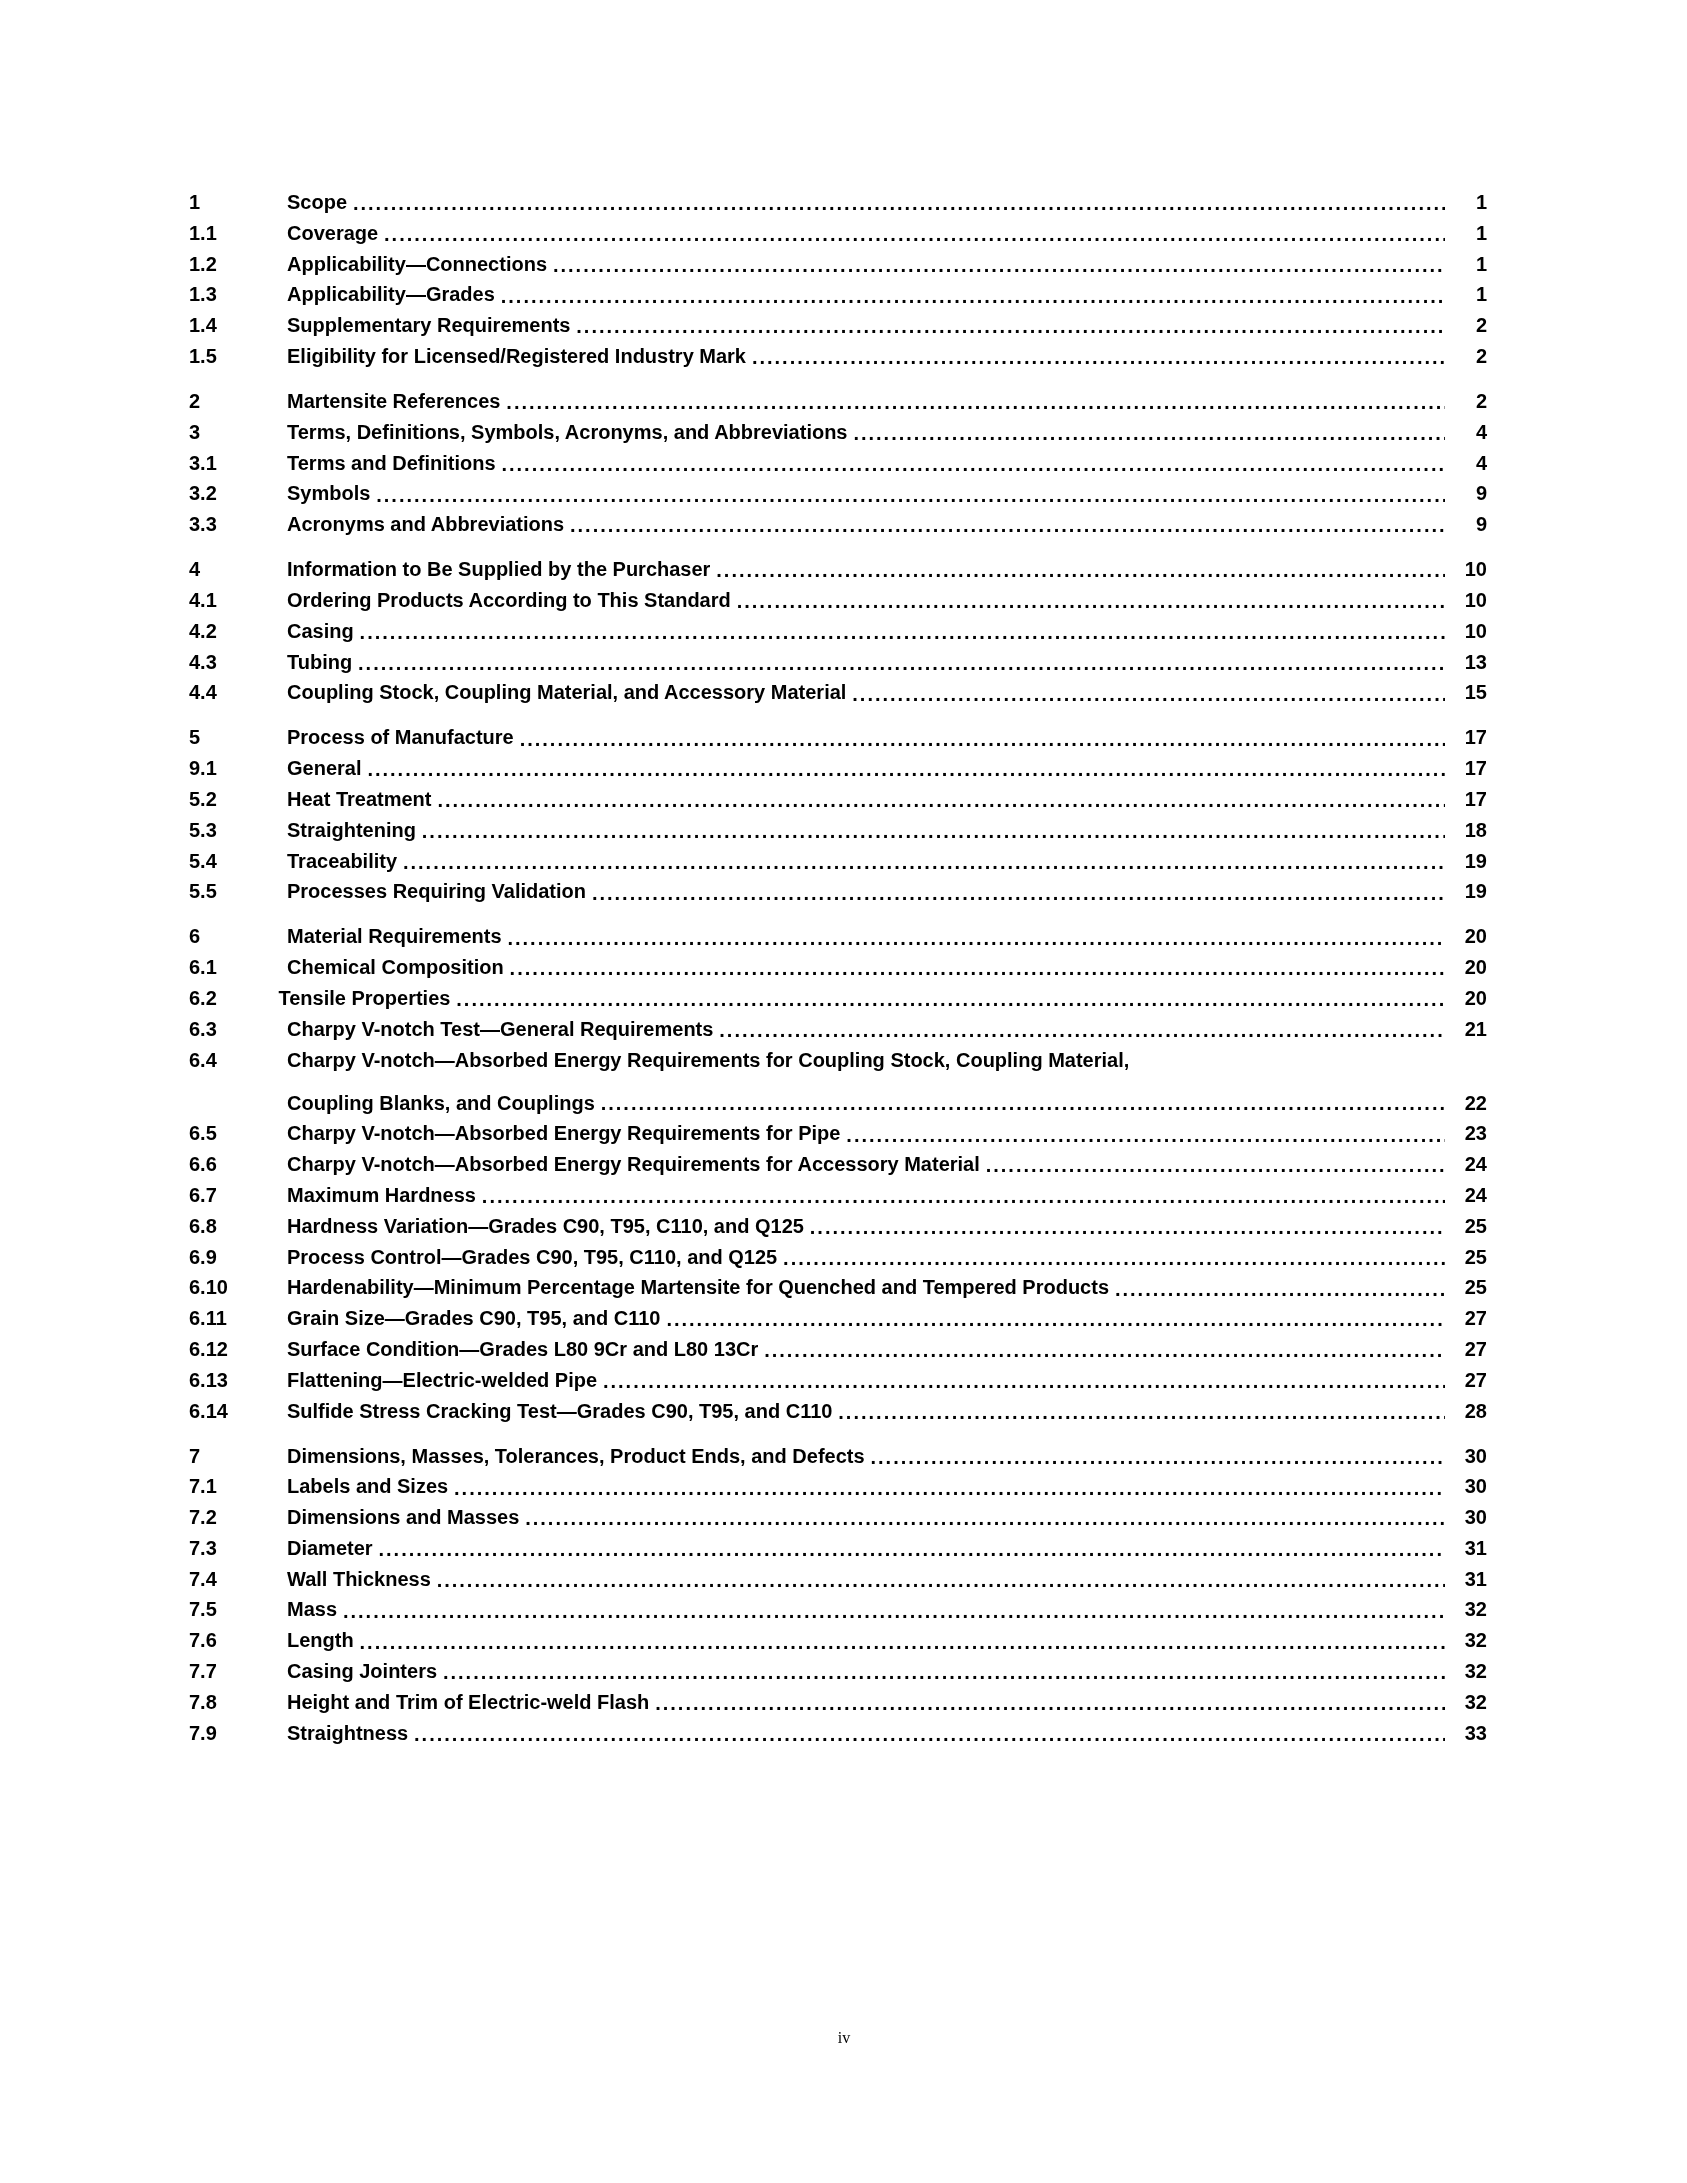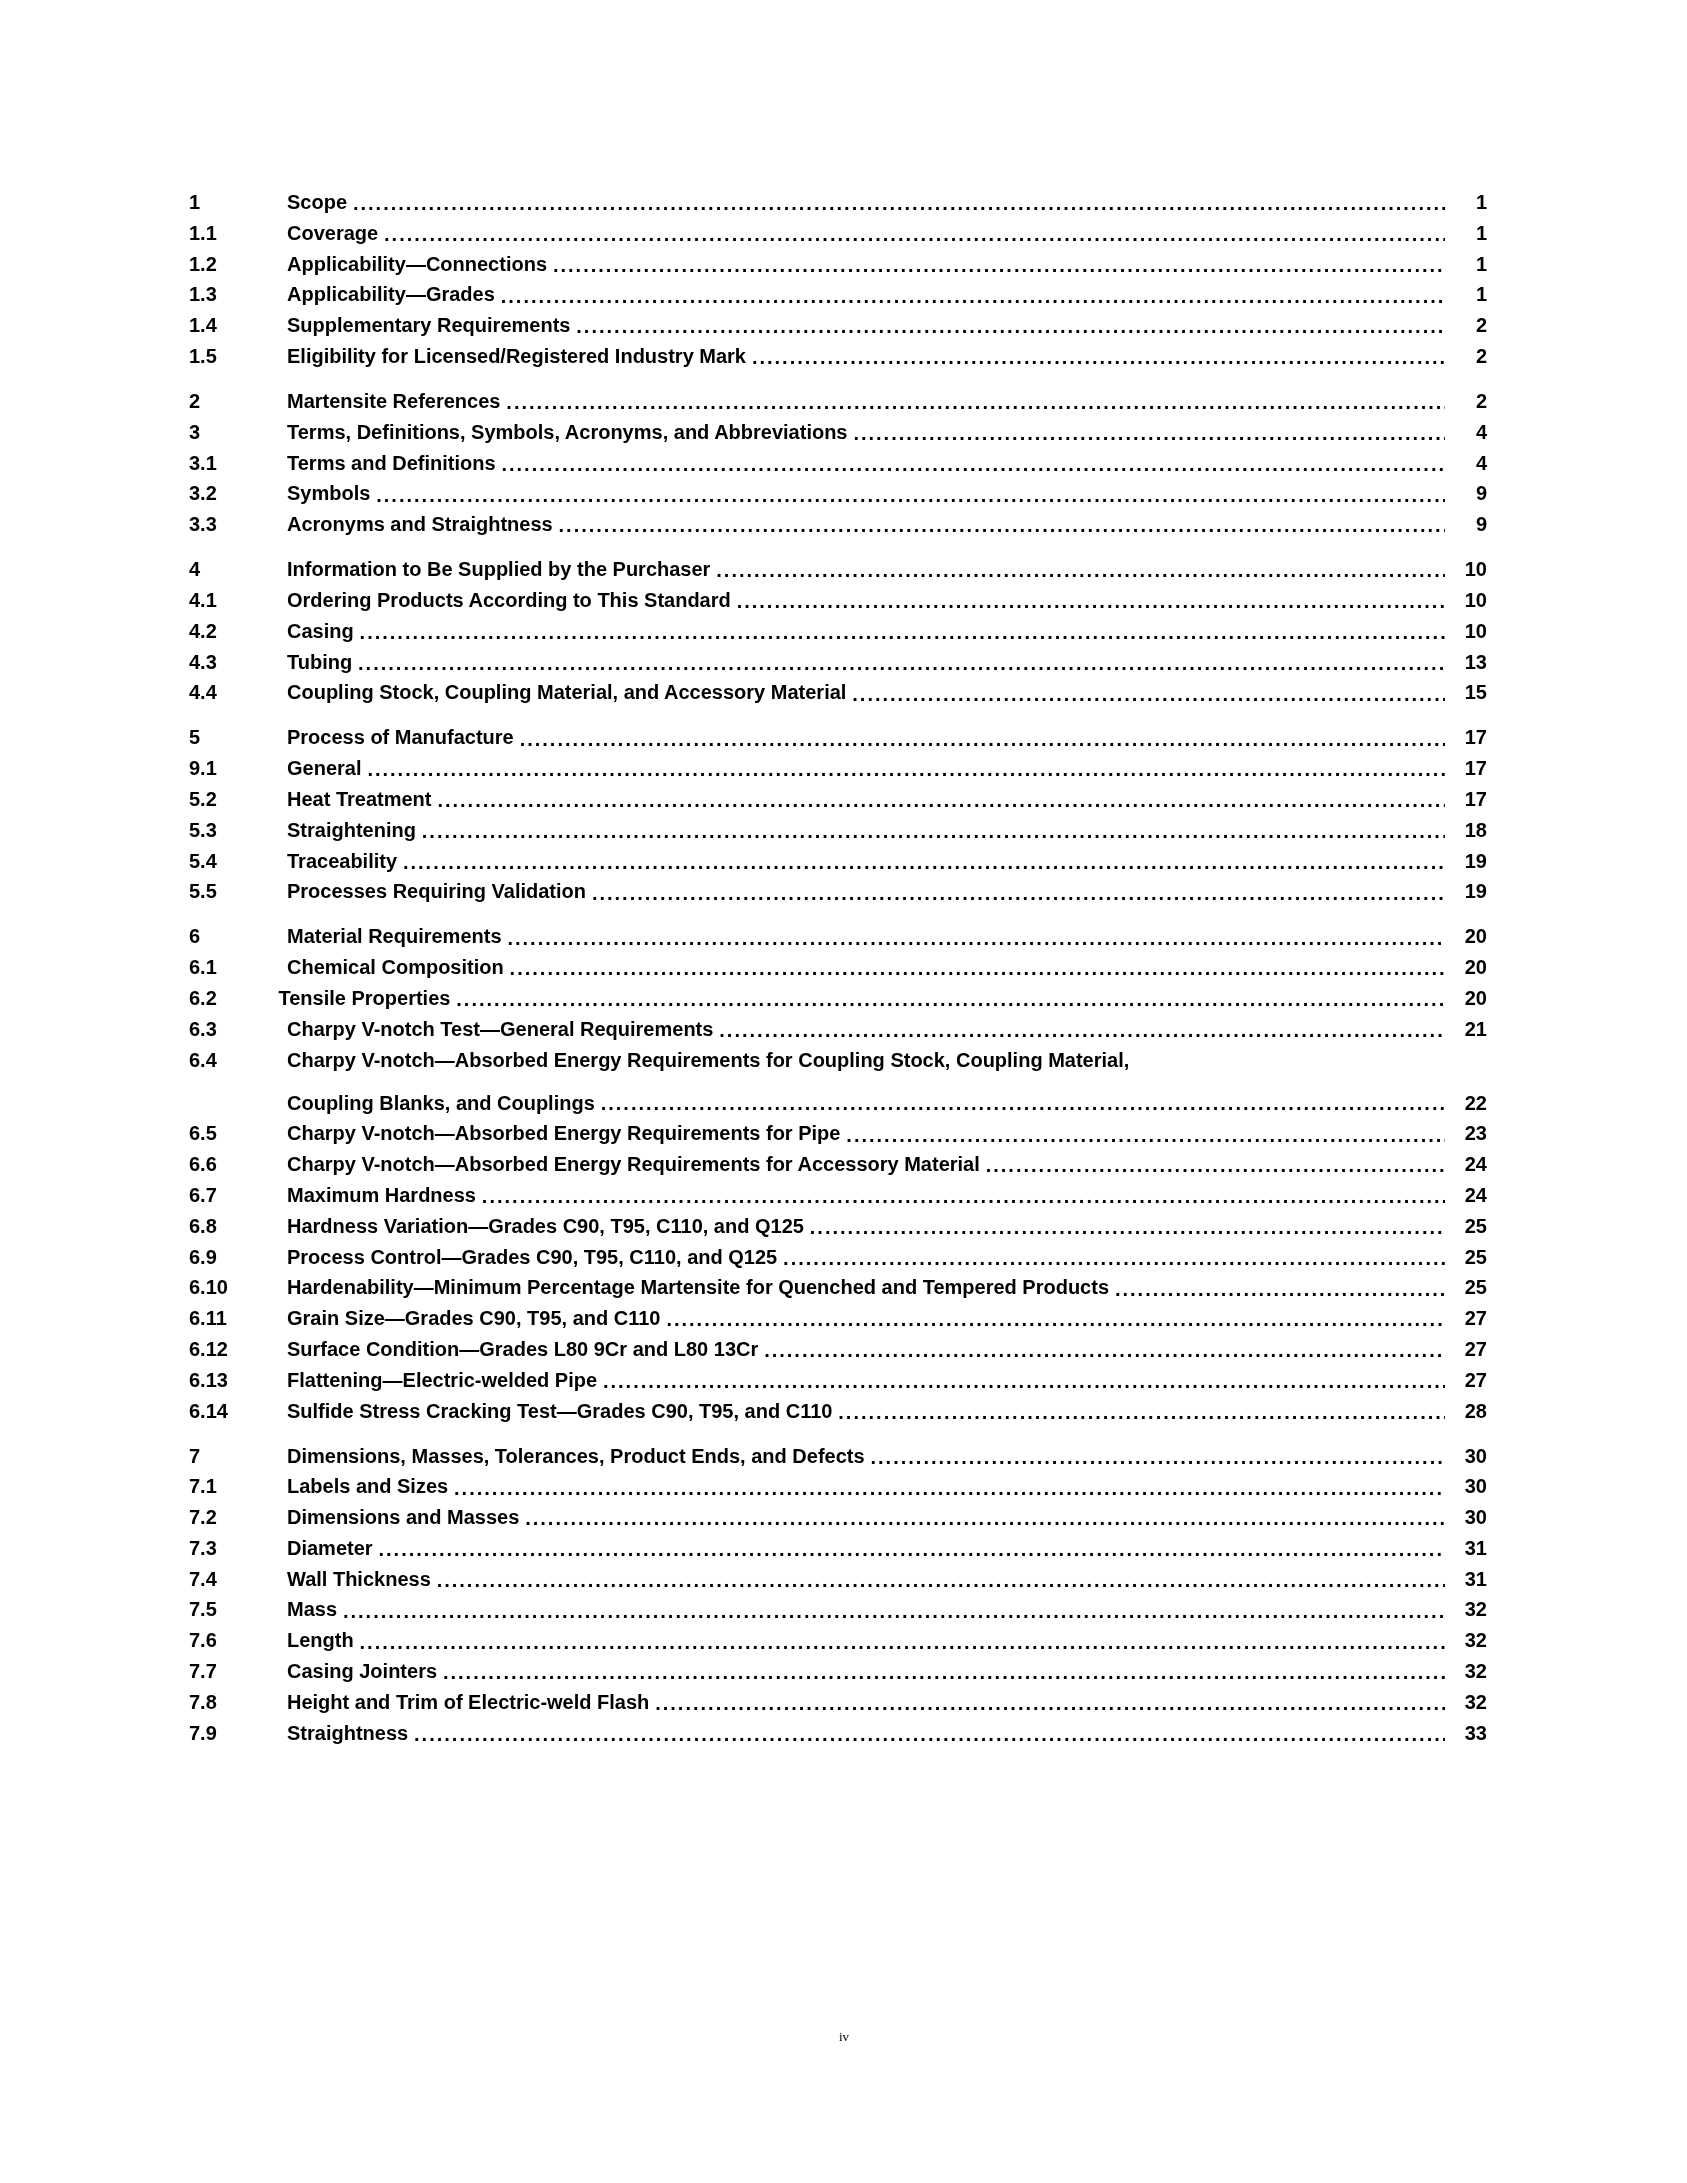--- a/index.html
+++ b/index.html
@@ -104,21 +104,21 @@
     flex: 0 0 auto;
     width: 98px;
   }
   .folio {
     position: absolute;
     left: 0;
     right: 0;
     top: 2029px;
     text-align: center;
     font-family: "Liberation Serif", serif;
-    font-size: 13px;
+    font-size: 16px;
     font-weight: normal;
     color: #000000;
   }
 </style>
 </head>
 <body>
 
 <div class="page">
   <div class="page-body">
 
@@ -182,21 +182,21 @@
             <span class="toc-page">4</span>
           </div>
           <div class="toc-row">
             <span class="toc-num">3.2</span>
             <span class="toc-label">Symbols</span>
             <span class="toc-dots"></span>
             <span class="toc-page">9</span>
           </div>
           <div class="toc-row">
             <span class="toc-num">3.3</span>
-            <span class="toc-label">Acronyms and Straightness</span>
+            <span class="toc-label">Acronyms and Abbreviations</span>
             <span class="toc-dots"></span>
             <span class="toc-page">9</span>
           </div>
         </div>
         <div class="toc-group">
           <div class="toc-row">
             <span class="toc-num">4</span>
             <span class="toc-label">Information to Be Supplied by the Purchaser</span>
             <span class="toc-dots"></span>
             <span class="toc-page">10</span>

